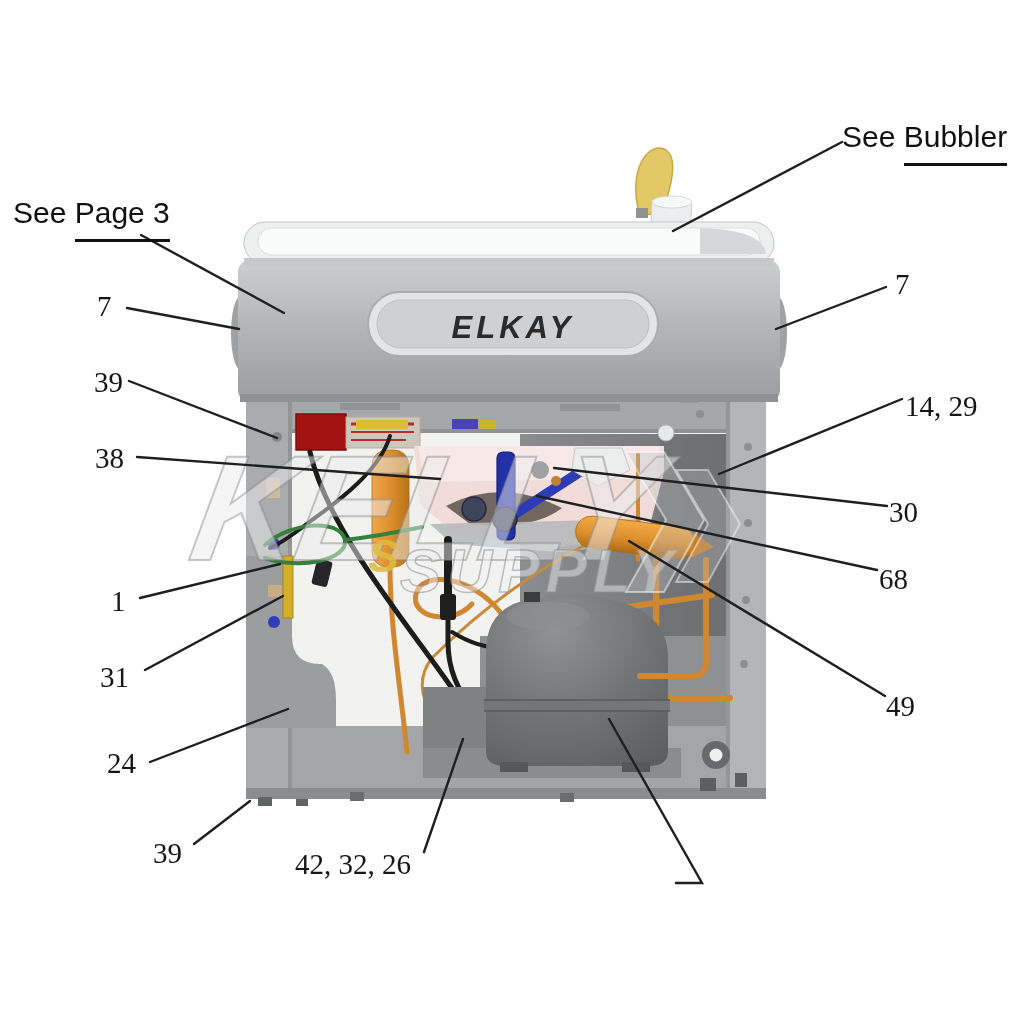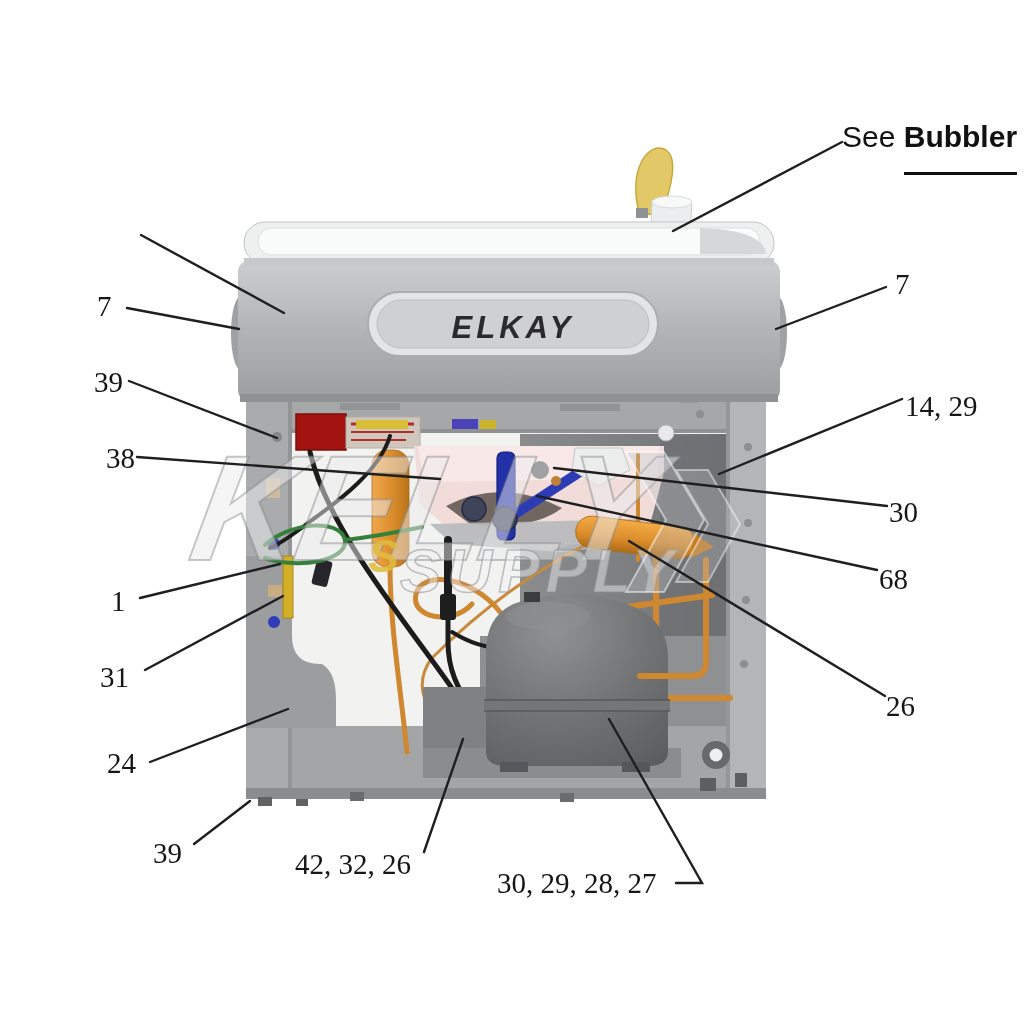--- a/index.html
+++ b/index.html
@@ -1,20 +1,20 @@
 <!DOCTYPE html>
 <html><head>
 <meta charset="utf-8">
 <style>
   html,body{margin:0;padding:0;background:#ffffff;}
   .stage{position:relative;width:1024px;height:1024px;background:#ffffff;overflow:hidden;
          font-family:"Liberation Sans",sans-serif;}
   .stage svg{position:absolute;left:0;top:0;}
   .note{position:absolute;font:400 30px/1.05 "Liberation Sans",sans-serif;color:#111;white-space:nowrap;}
-  .note .ul{border-bottom:3px solid #111;padding-bottom:19px;font-weight:bold;}
+  .note .ul{border-bottom:3px solid #111;padding-bottom:10px;}
   .num{position:absolute;font:400 29px/1.05 "Liberation Serif",serif;color:#161616;white-space:nowrap;}
 </style>
 </head>
 <body>
 
 <div class="stage">
 
 <svg width="1024" height="1024" viewBox="0 0 1024 1024">
   <defs>
     <linearGradient id="gApron" x1="0" y1="0" x2="0" y2="1">
@@ -217,30 +217,30 @@
     <line x1="194" y1="844" x2="250" y2="801"></line>
     <line x1="424" y1="852" x2="463" y2="739"></line>
     <polyline points="676,883 702,883 609,719" fill="none"></polyline>
     <line x1="902" y1="399" x2="719" y2="474"></line>
     <line x1="887" y1="506" x2="554" y2="468"></line>
     <line x1="877" y1="570" x2="537" y2="496"></line>
     <line x1="885" y1="696" x2="629" y2="541"></line>
   </g>
 </svg>
 
+<div class="note" style="left:13px;top:197px"><span>See </span><span class="ul">Page 3</span></div>
 <div class="note" style="left:842px;top:121px"><span>See </span><span class="ul">Bubbler</span></div>
 
 <div class="num" style="left:97px;top:291px">7</div>
 <div class="num" style="left:895px;top:269px">7</div>
 <div class="num" style="left:94px;top:367px">39</div>
-<div class="num" style="left:106px;top:443px">38</div>
+<div class="num" style="left:95px;top:443px">38</div>
 <div class="num" style="left:111px;top:586px">1</div>
 <div class="num" style="left:100px;top:662px">31</div>
 <div class="num" style="left:107px;top:748px">24</div>
 <div class="num" style="left:153px;top:838px">39</div>
 <div class="num" style="left:295px;top:849px">42, 32, 26</div>
-<div class="num" style="left:497px;top:868px">30, 29, 28, 27</div>
 <div class="num" style="left:905px;top:391px">14, 29</div>
 <div class="num" style="left:889px;top:497px">30</div>
 <div class="num" style="left:879px;top:564px">68</div>
-<div class="num" style="left:886px;top:691px">26</div>
+<div class="num" style="left:886px;top:691px">49</div>
 
 </div>
 
 </body></html>

